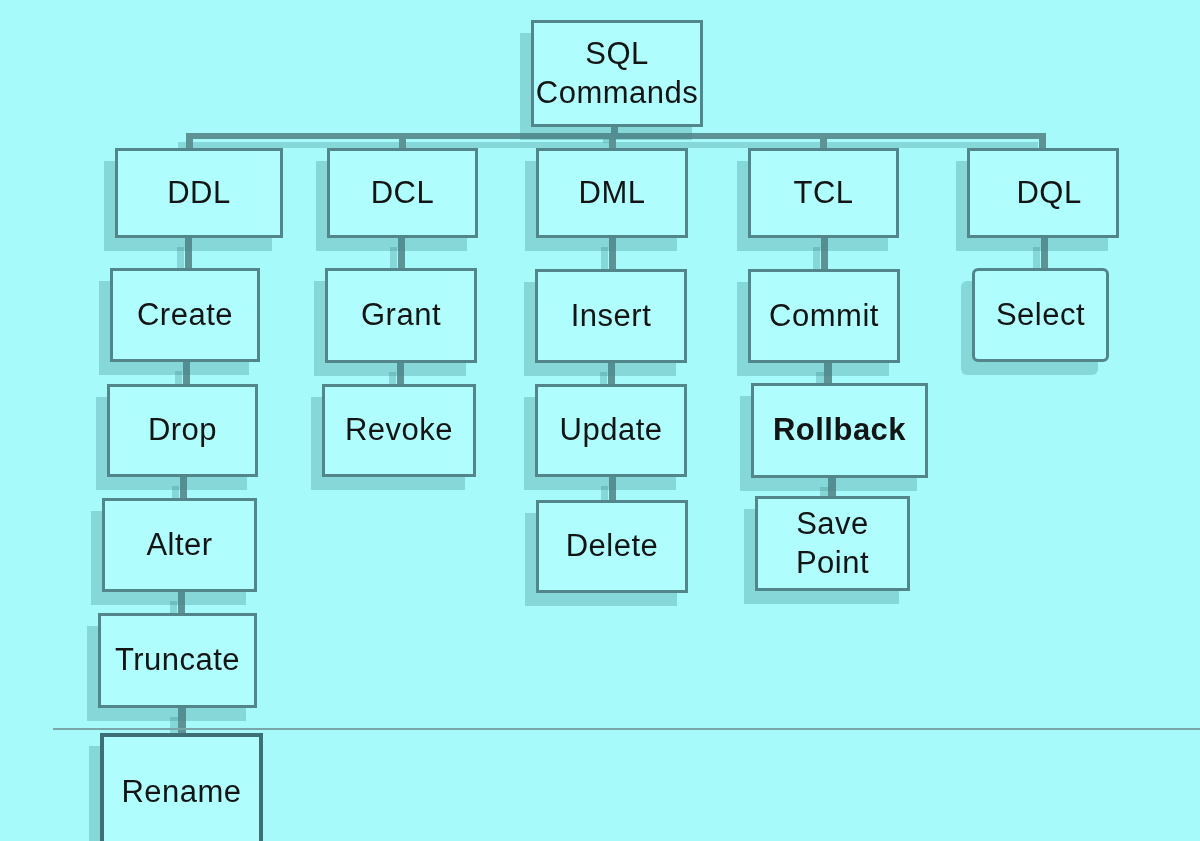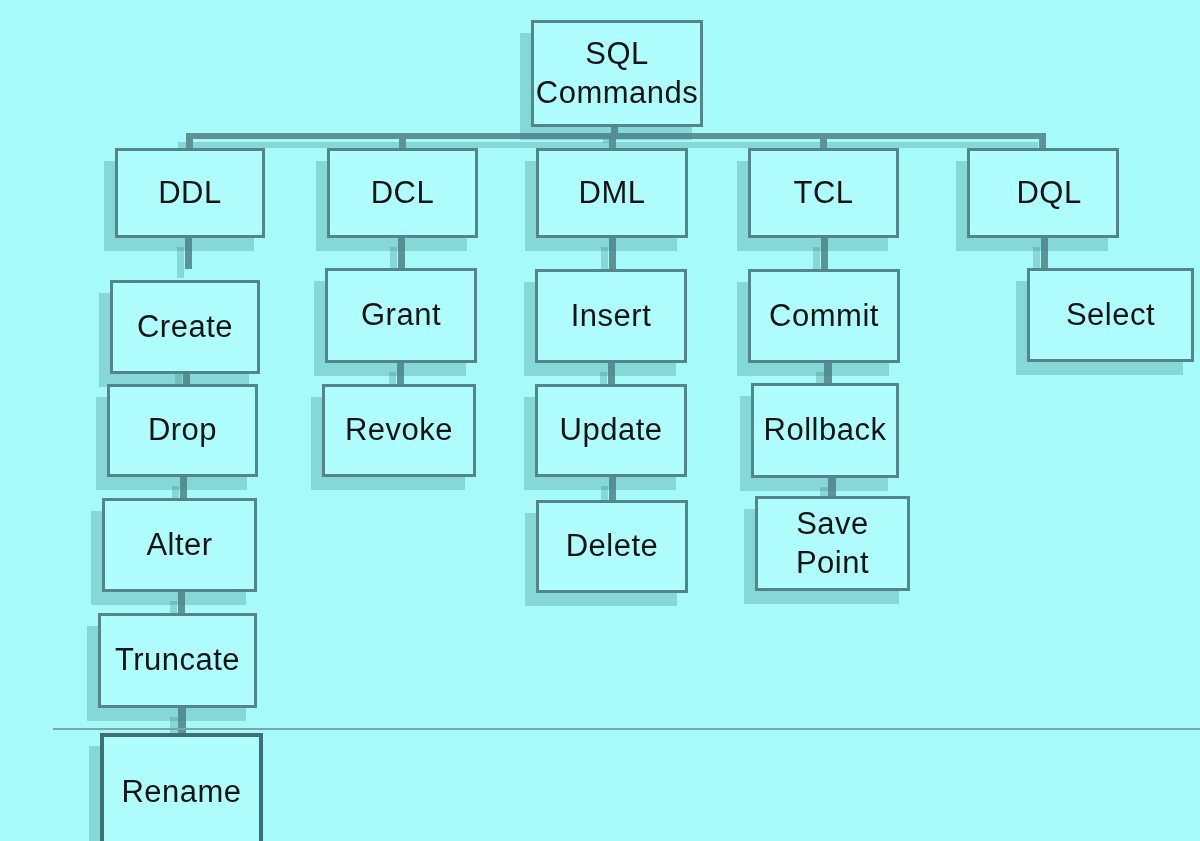--- a/index.html
+++ b/index.html
@@ -81,37 +81,37 @@
 
   <div class="conn" style="left:1041px; top:238px; width:7px; height:31px;"></div>
 
   <div class="hline" style="left:53px; top:728px; width:1147px; height:2px;"></div>
 
   <div class="node" style="left:531px; top:20px;  width:172px; height:107px;">
     <span>SQL
 Commands</span>
   </div>
 
-  <div class="node" style="left:115px; top:148px; width:150px; height:90px;">
+  <div class="node" style="left:115px; top:148px; width:168px; height:90px;">
     <span>DDL</span>
   </div>
   <div class="node" style="left:327px; top:148px; width:151px; height:90px;">
     <span>DCL</span>
   </div>
   <div class="node" style="left:536px; top:148px; width:152px; height:90px;">
     <span>DML</span>
   </div>
   <div class="node" style="left:748px; top:148px; width:151px; height:90px;">
     <span>TCL</span>
   </div>
   <div class="node" style="left:967px; top:148px; width:152px; height:90px;padding-left:12px;">
     <span>DQL</span>
   </div>
 
-  <div class="node" style="left:110px; top:280px; width:150px; height:94px;">
+  <div class="node" style="left:110px; top:268px; width:150px; height:94px;">
     <span>Create</span>
   </div>
   <div class="node" style="left:107px; top:384px; width:151px; height:93px;">
     <span>Drop</span>
   </div>
   <div class="node" style="left:102px; top:498px; width:155px; height:94px;">
     <span>Alter</span>
   </div>
   <div class="node" style="left:98px; top:613px; width:159px; height:95px;">
     <span>Truncate</span>
@@ -133,25 +133,25 @@
   <div class="node" style="left:535px; top:384px; width:152px; height:93px;">
     <span>Update</span>
   </div>
   <div class="node" style="left:536px; top:500px; width:152px; height:93px;">
     <span>Delete</span>
   </div>
 
   <div class="node" style="left:748px; top:269px; width:152px; height:94px;">
     <span>Commit</span>
   </div>
-  <div class="node" style="left:751px; top:383px; width:148px; height:95px;">
+  <div class="node" style="left:751px; top:383px; width:177px; height:95px;font-weight:bold;">
     <span>Rollback</span>
   </div>
   <div class="node" style="left:755px; top:496px; width:155px; height:95px;">
     <span>Save
 Point</span>
   </div>
 
-  <div class="node" style="left:1027px; top:268px; width:167px; height:94px;">
+  <div class="node" style="left:972px; top:268px; width:137px; height:94px;border-radius:6px;">
     <span>Select</span>
   </div>
 
 </div>
 
 </body></html>

